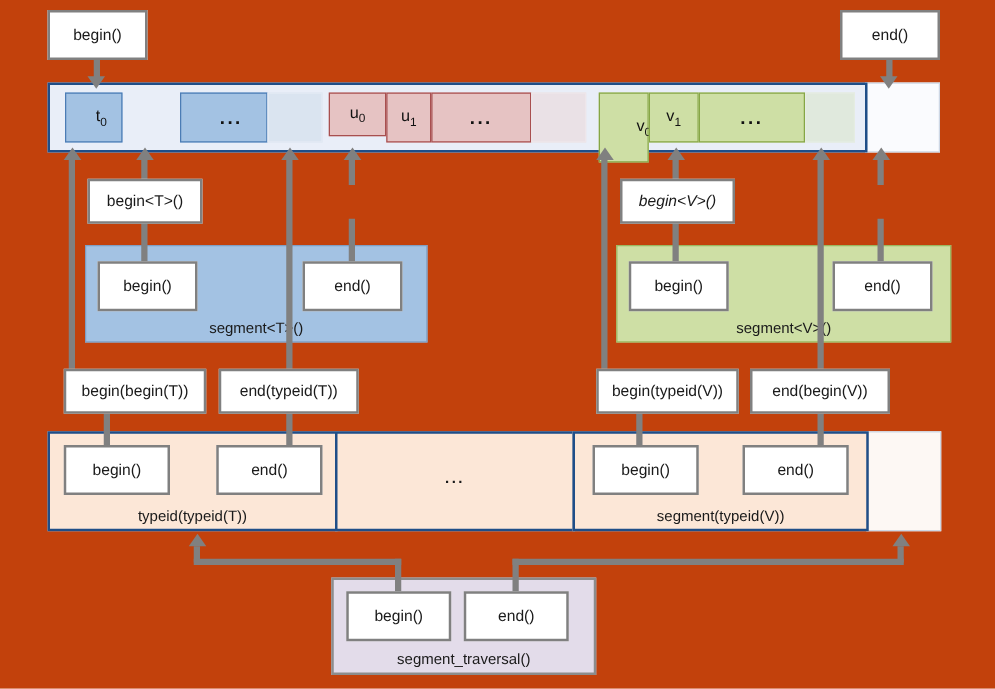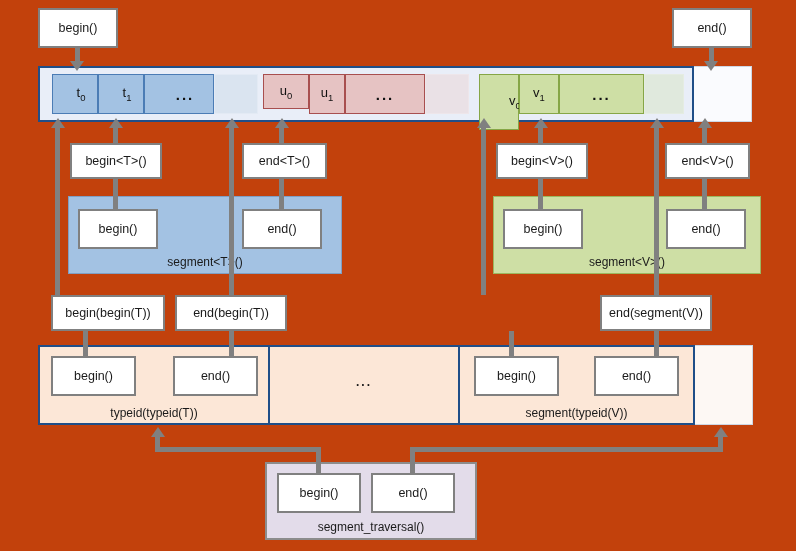--- a/index.html
+++ b/index.html
@@ -72,23 +72,20 @@
   <div class="arrow-down" style="left:70px;top:61px;"></div>
   <div class="vline" style="left:709px;top:48px;height:15px;"></div>
   <div class="arrow-down" style="left:704px;top:61px;"></div>
 
   <div class="tailbar" style="left:692px;top:66px;width:60px;height:56px;"></div>
   <div class="outerbar" style="left:38px;top:66px;width:656px;height:56px;"></div>
 
   <div class="cell c-blue" style="left:52px;top:74px;width:46px;height:40px;">
     <span>t<sub>0</sub></span>
     </div>
-  <div class="cell c-blue" style="left:98px;top:74px;width:46px;height:40px;">
-    <span>t<sub>1</sub></span>
-    </div>
   <div class="cell c-blue" style="left:144px;top:74px;width:70px;height:40px;">
     <span class="dots">...</span>
     </div>
   <div class="cell c-blue-f" style="left:214px;top:74px;width:44px;height:40px;"></div>
 
   <div class="cell c-red" style="left:263px;top:74px;width:46px;height:35px;">
     <span>u<sub>0</sub></span>
     </div>
   <div class="cell c-red" style="left:309px;top:74px;width:36px;height:40px;">
     <span>u<sub>1</sub></span>
@@ -103,41 +100,40 @@
     </div>
   <div class="cell c-green" style="left:519px;top:74px;width:40px;height:40px;">
     <span>v<sub>1</sub></span>
     </div>
   <div class="cell c-green" style="left:559px;top:74px;width:85px;height:40px;">
     <span class="dots">...</span>
     </div>
   <div class="cell c-green-f" style="left:644px;top:74px;width:40px;height:40px;"></div>
 
   <div class="wbox" style="left:70px;top:143px;width:92px;height:36px;">begin&lt;T&gt;()</div>
-  <div class="wbox" style="left:242px;top:143px;width:85px;height:36px;">end&lt;T&gt;()</div>
 
   <div class="group g-blue" style="left:68px;top:196px;width:274px;height:78px;">
     <div class="glabel">segment&lt;T&gt;()</div>
   </div>
   <div class="wbox" style="left:78px;top:209px;width:80px;height:40px;">begin()</div>
   <div class="wbox" style="left:242px;top:209px;width:80px;height:40px;">end()</div>
 
   <div class="wbox" style="left:51px;top:295px;width:114px;height:36px;">begin(begin(T))</div>
-  <div class="wbox" style="left:175px;top:295px;width:112px;height:36px;">end(begin(T))</div>
+  <div class="wbox" style="left:175px;top:295px;width:112px;height:36px;">end(typeid(T))</div>
 
-  <div class="wbox" style="left:496px;top:143px;width:92px;height:36px;">begin&lt;V&gt;()</div>
-  <div class="wbox" style="left:665px;top:143px;width:85px;height:36px;">end&lt;V&gt;()</div>
+  <div class="wbox" style="left:496px;top:143px;width:92px;height:36px;font-style:italic;">begin&lt;V&gt;()</div>
 
   <div class="group g-green" style="left:493px;top:196px;width:268px;height:78px;">
     <div class="glabel">segment&lt;V&gt;()</div>
   </div>
   <div class="wbox" style="left:503px;top:209px;width:80px;height:40px;">begin()</div>
   <div class="wbox" style="left:666px;top:209px;width:80px;height:40px;">end()</div>
 
-  <div class="wbox" style="left:600px;top:295px;width:112px;height:36px;">end(segment(V))</div>
+  <div class="wbox" style="left:477px;top:295px;width:114px;height:36px;">begin(typeid(V))</div>
+  <div class="wbox" style="left:600px;top:295px;width:112px;height:36px;">end(begin(V))</div>
 
   <div class="bottail" style="left:693px;top:345px;width:60px;height:80px;"></div>
   <div class="botrow" style="left:38px;top:345px;width:232px;height:80px;"></div>
   <div class="botrow" style="left:268px;top:345px;width:192px;height:80px;"></div>
   <div class="botrow" style="left:458px;top:345px;width:237px;height:80px;"></div>
 
   <div class="botlabel" style="left:38px;top:406px;width:232px;">typeid(typeid(T))</div>
   <div class="botlabel dots" style="left:268px;top:375px;width:192px;">...</div>
   <div class="botlabel" style="left:458px;top:406px;width:237px;">segment(typeid(V))</div>
 

